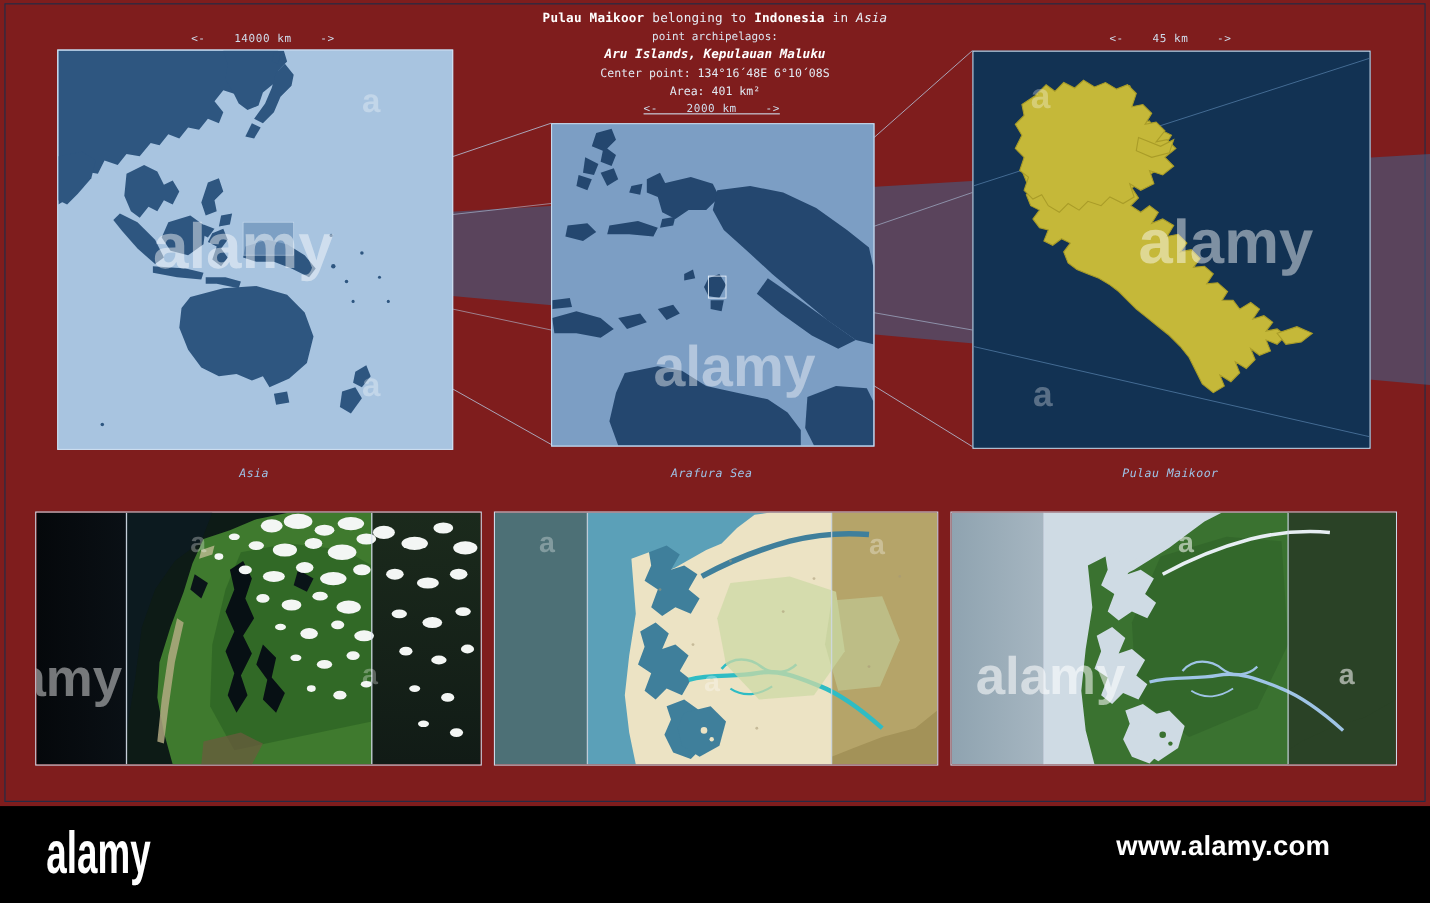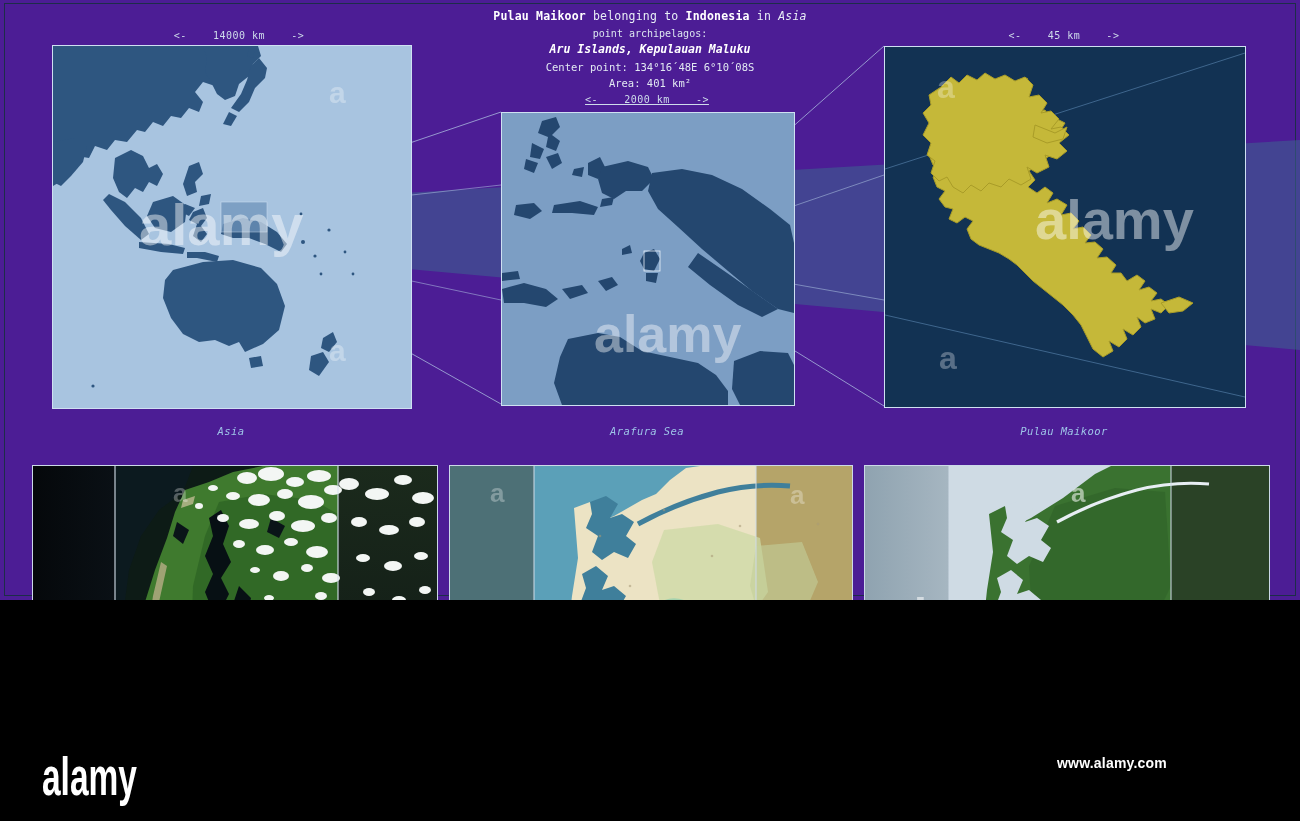--- a/index.html
+++ b/index.html
@@ -5,22 +5,22 @@
 <style>
   html,body{margin:0;padding:0;background:#000;}
   body{
     width:1300px;height:821px;overflow:hidden;
     font-family:"DejaVu Sans Mono","Liberation Mono",monospace;
   }
   #root{position:relative;width:1300px;height:821px;background:#000;}
 
   
   #canvas{
-    position:absolute;left:0;top:0;width:1300px;height:600px;
-    background:#4c1d95;
+    position:absolute;left:0;top:0;width:1300px;height:733px;
+    background:#7f1d1d;
     overflow:hidden;
   }
   #canvas:before{ 
     content:"";position:absolute;left:4px;top:3px;right:4px;bottom:4px;
     border:1px solid #1d2d49;pointer-events:none;
   }
 
   
   #header{
     position:absolute;left:0;top:8px;width:1300px;text-align:center;
@@ -74,21 +74,21 @@
     position:absolute;left:42px;top:16px;
     color:#fff;font-family:"Liberation Sans",sans-serif;
     font-size:54px;font-weight:bold;line-height:1;
     transform:scaleX(.62);transform-origin:left top;letter-spacing:0px;
   }
   #wm-right{
     position:absolute;right:28px;top:18px;width:320px;text-align:center;
     font-family:"Liberation Sans",sans-serif;color:#fff;
   }
   #wm-id{font-size:16px;font-weight:normal;letter-spacing:.2px;}
-  #wm-url{font-size:14px;font-weight:bold;margin-top:4px;letter-spacing:.2px;}
+  #wm-url{font-size:25px;font-weight:bold;margin-top:4px;letter-spacing:.2px;}
 
   
   .ghost{
     position:absolute;color:rgba(255,255,255,.30);
     font-family:"Liberation Sans",sans-serif;font-weight:bold;
     pointer-events:none;user-select:none;line-height:1;
   }
   .ghost-word{transform:scaleX(.62);transform-origin:left top;}
 </style>
 </head>

